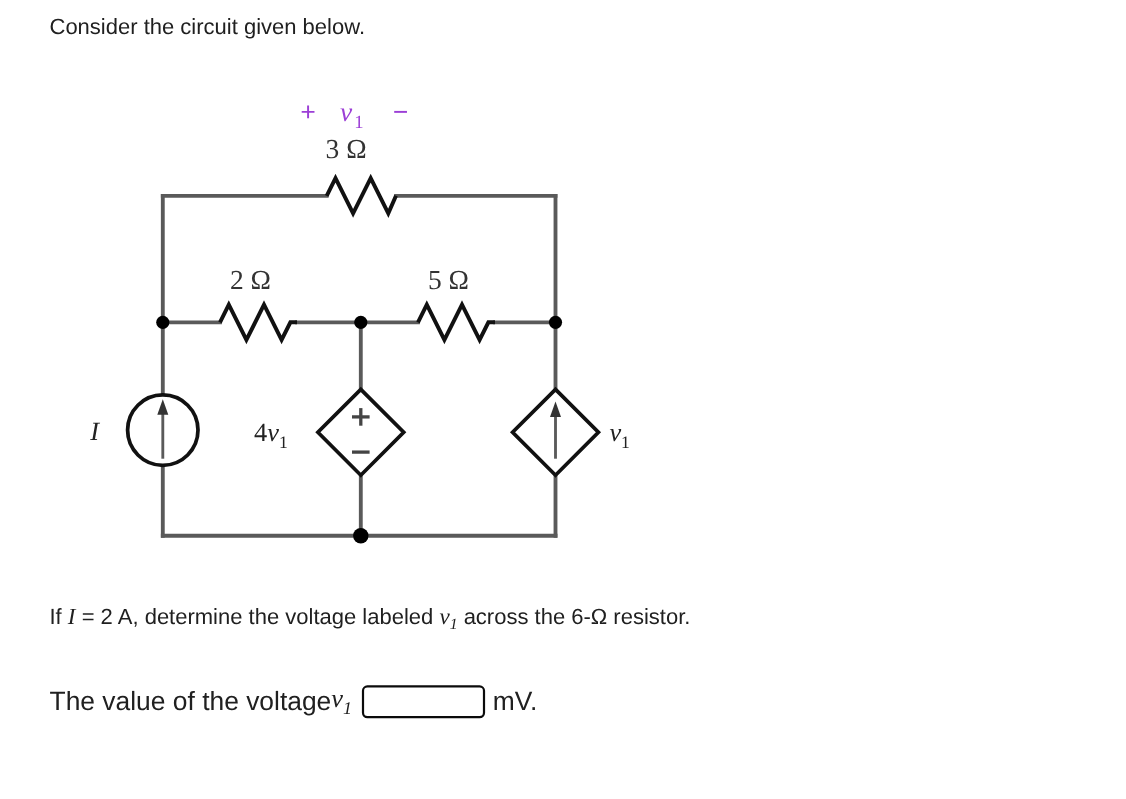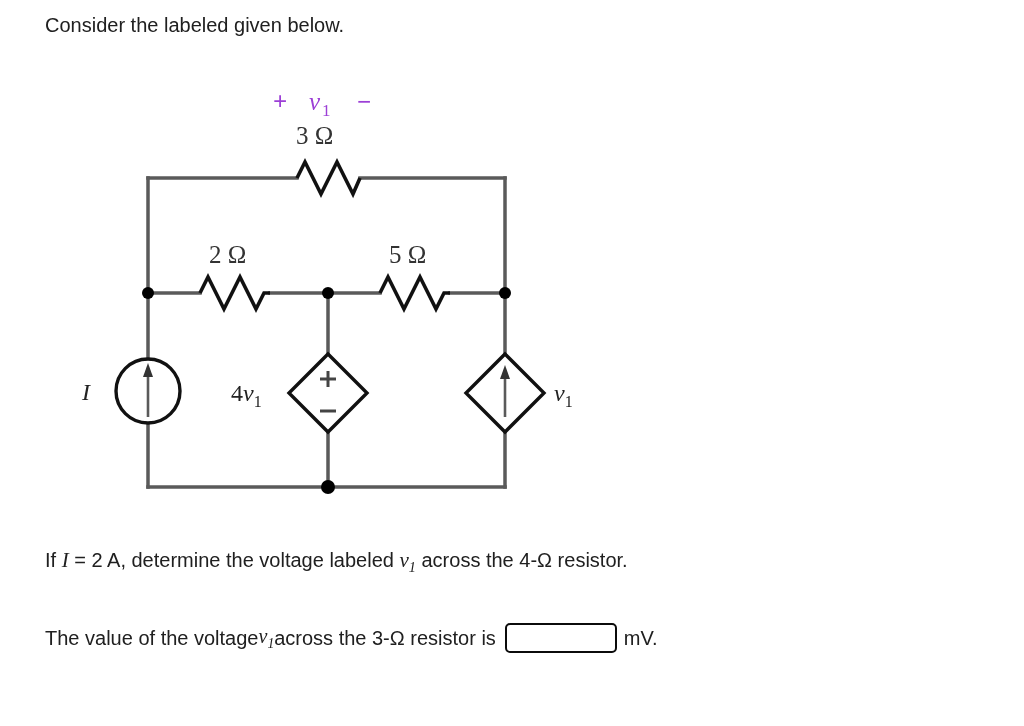--- a/index.html
+++ b/index.html
@@ -46,42 +46,42 @@
 
   .answer-row {
     position: absolute;
     left: 45px;
     top: 623px;
     display: flex;
     align-items: center;
     white-space: nowrap;
   }
   .answer-row .txt {
-    font-size: 20px;
+    font-size: 24px;
     color: #202020;
   }
   #answer-input {
     width: 112px;
     height: 30px;
     margin: 0 7px 0 9px;
     border: 2px solid #0b0b0b;
     border-radius: 5px;
     background: #ffffff;
     font-family: "Liberation Sans", sans-serif;
     font-size: 17px;
     color: #111;
     padding: 0 6px;
     box-sizing: border-box;
     outline: none;
   }
 </style>
 </head>
 <body>
 
-<div class="prompt-line" id="intro-text">Consider the labeled given below.</div>
+<div class="prompt-line" id="intro-text">Consider the circuit given below.</div>
 
 <div id="circuit-figure">
   <svg id="circuit-svg" width="580" height="450" viewBox="0 0 580 450" xmlns="http://www.w3.org/2000/svg">
 
     <g>
 
       <path d="M 88 106 L 237 106" stroke="#5a5a5a" stroke-width="3.5" fill="none" stroke-linecap="square"></path>
 
       <path d="M 300 106 L 445 106" stroke="#5a5a5a" stroke-width="3.5" fill="none" stroke-linecap="square"></path>
 
@@ -158,22 +158,21 @@
 
     <text x="22" y="328" fill="#222222" font-family="'Liberation Serif', serif" font-style="italic" font-size="24">I</text>
 
     <text x="171" y="329" fill="#222222" font-family="'Liberation Serif', serif" font-size="24">4<tspan font-style="italic">v</tspan><tspan font-size="16" dy="6">1</tspan></text>
 
     <text x="494" y="329" fill="#222222" font-family="'Liberation Serif', serif" font-size="24"><tspan font-style="italic">v</tspan><tspan font-size="16" dy="6">1</tspan></text>
   </svg>
 </div>
 
 <div class="prompt-line" id="question-text">
-  <span>If </span><span class="inline-italic">I</span><span> = 2 A, determine the voltage labeled </span><span class="inline-italic"><span>v</span><sub>1</sub></span><span> across the 4-Ω resistor.</span>
+  <span>If </span><span class="inline-italic">I</span><span> = 2 A, determine the voltage labeled </span><span class="inline-italic"><span>v</span><sub>1</sub></span><span> across the 6-Ω resistor.</span>
 </div>
 
 <div class="answer-row">
   <span class="txt">The value of the voltage </span>
     <span class="txt inline-italic"><span>v</span><sub>1</sub></span>
-    <span class="txt"> across the 3-Ω resistor is</span>
   <input id="answer-input" type="text" placeholder="" style="">
   <span class="txt">mV.</span>
 </div>
 
 </body></html>

